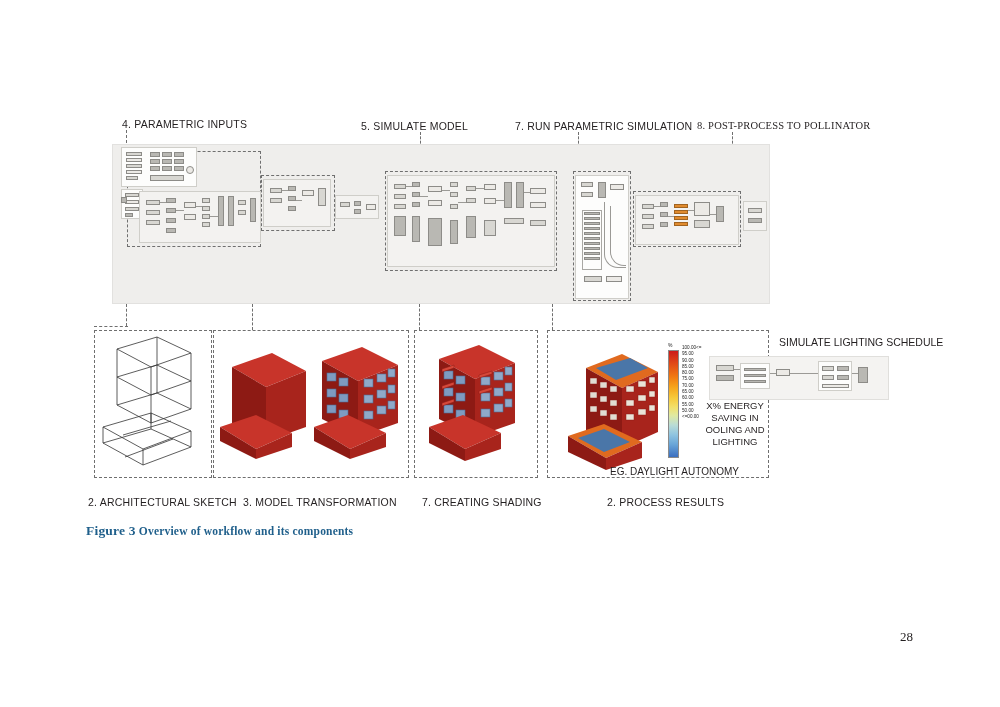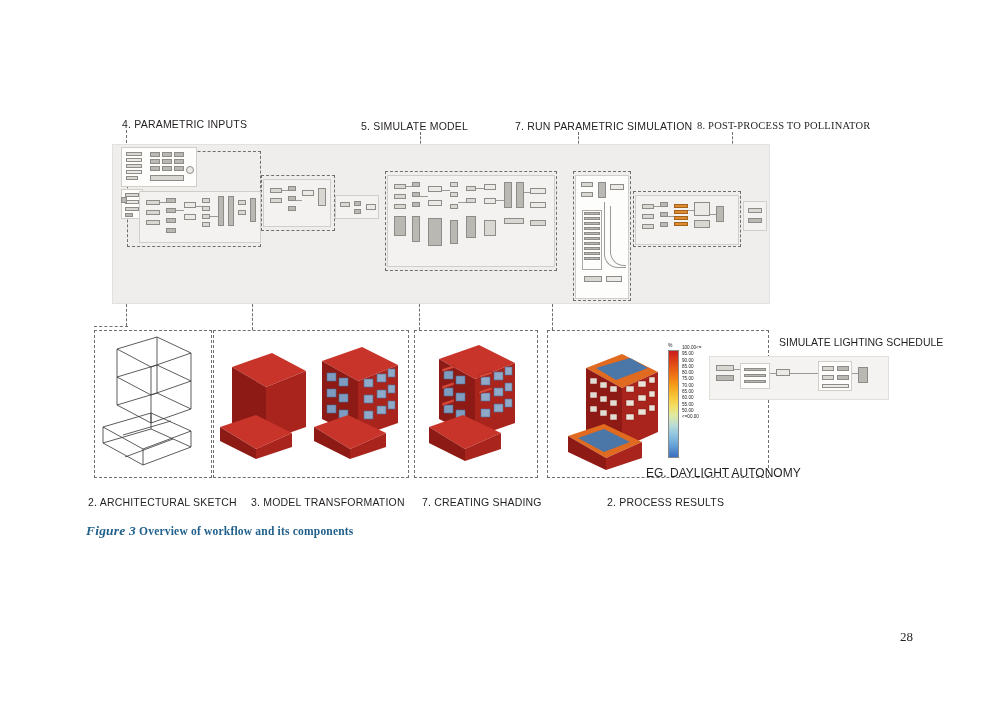--- a/index.html
+++ b/index.html
@@ -92,21 +92,21 @@
   .caption {
     position: absolute;
     left: 86px;
     top: 523px;
     font-family: "Liberation Serif", serif;
     font-weight: bold;
     font-size: 11.5px;
     color: #1f5f8b;
     letter-spacing: .2px;
   }
-  .caption .small-caps-big { font-size: 13.5px; font-style: italic; }
+  .caption .small-caps-big { font-size: 13.5px; }
 
   .page-number {
     position: absolute;
     left: 900px;
     top: 629px;
     font-family: "Liberation Serif", serif;
     font-size: 13px;
     color: #231f20;
   }
 
@@ -147,23 +147,22 @@
     width: 64px;
     font-size: 9.5px;
     line-height: 12px;
     text-align: center;
     color: #231f20;
   }
   .autonomy-note {
     position: absolute;
     left: 610px;
     top: 466px;
-    font-size: 12px;
+    font-size: 10px;
     color: #231f20;
-    margin-left: 36px;
   }
   .sched-label {
     position: absolute;
     left: 779px;
     top: 336px;
     font-size: 10.5px;
     color: #231f20;
   }
   .mini-canvas {
     position: absolute;
@@ -414,21 +413,21 @@
           <rect x="150" y="80" width="9" height="8"></rect>
           <rect x="163" y="75" width="9" height="8"></rect>
           <rect x="174" y="70" width="7" height="8"></rect>
         </g>
         <polygon points="100,96 134,84 172,102 136,118" fill="#c8342a"></polygon>
         <polygon points="100,96 100,110 136,128 136,118" fill="#8d1a14"></polygon>
         <polygon points="136,118 172,102 172,116 136,128" fill="#a8241c"></polygon>
       </g>
     </svg>
   </div>
-  <div class="lbl" style="left:243px; top:496px;margin-left:8px;">3. MODEL TRANSFORMATION</div>
+  <div class="lbl" style="left:243px; top:496px;">3. MODEL TRANSFORMATION</div>
 
   <div class="dash-box" style="left:414px; top:330px; width:124px; height:148px;">
     <svg width="122" height="146" viewBox="0 0 122 146">
       <polygon points="24,28 64,14 100,32 60,48" fill="#c8342a"></polygon>
       <polygon points="24,28 24,88 60,106 60,48" fill="#8d1a14"></polygon>
       <polygon points="60,48 100,32 100,92 60,106" fill="#a8241c"></polygon>
       <g fill="#7e9bc0" stroke="#4d6c94" stroke-width="0.6">
         <rect x="29" y="40" width="9" height="8"></rect>
         <rect x="41" y="45" width="9" height="8"></rect>
         <rect x="29" y="57" width="9" height="8"></rect>
@@ -508,20 +507,21 @@
     <div>80.00</div>
     <div>75.00</div>
     <div>70.00</div>
     <div>65.00</div>
     <div>60.00</div>
     <div>55.00</div>
     <div>50.00</div>
     <div>&lt;=00.00</div>
   </div>
 
+  <div class="energy-note">X% ENERGY SAVING IN OOLING AND LIGHTING</div>
   <div class="autonomy-note">EG. DAYLIGHT AUTONOMY</div>
   <div class="lbl" style="left:607px; top:496px;">2. PROCESS RESULTS</div>
 
   <div class="sched-label">SIMULATE LIGHTING SCHEDULE</div>
   <div class="mini-canvas">
     <div class="gh-node" style="left:6px; top:8px; width:18px; height:6px;"></div>
     <div class="gh-node dark" style="left:6px; top:18px; width:18px; height:6px;"></div>
     <div class="gh-white" style="left:30px; top:6px; width:30px; height:26px;">
       <div class="gh-node dark" style="left:3px; top:4px; width:22px; height:3px;"></div>
       <div class="gh-node dark" style="left:3px; top:10px; width:22px; height:3px;"></div>

